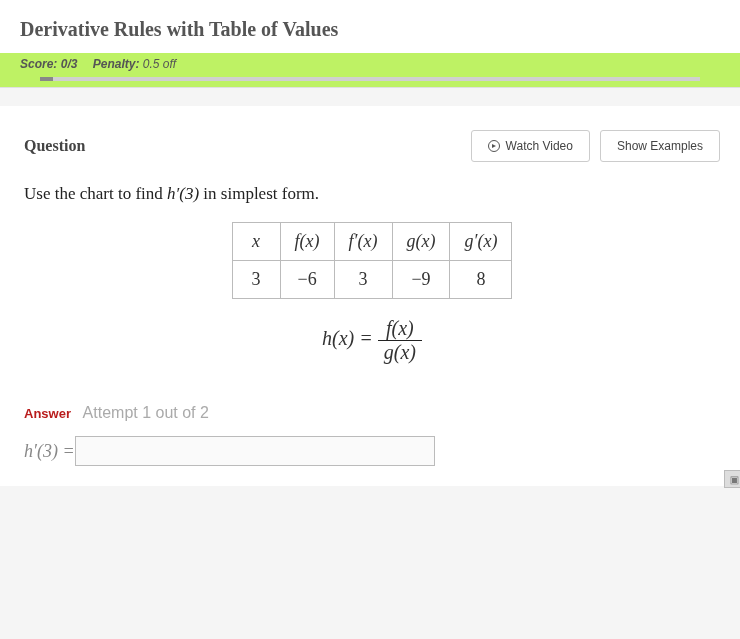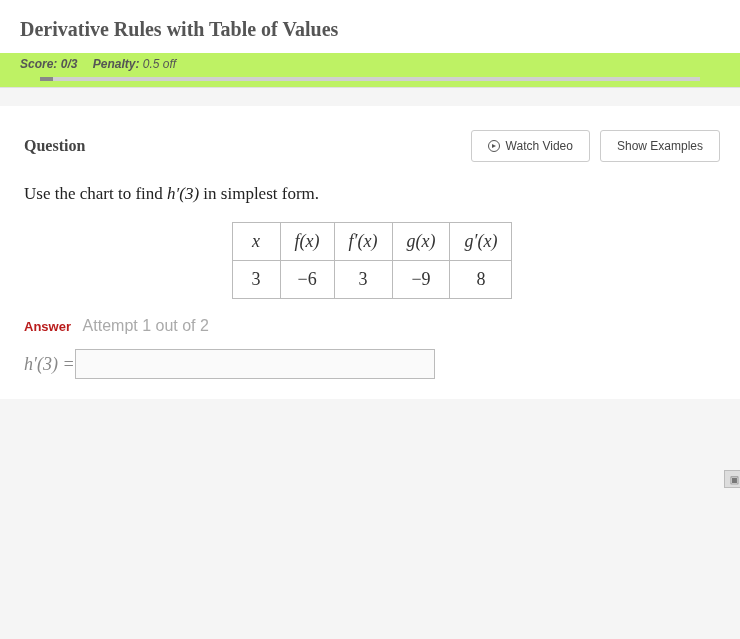--- a/index.html
+++ b/index.html
@@ -220,20 +220,23 @@
         <td>3</td>
         <td>−6</td>
         <td>3</td>
         <td>−9</td>
         <td>8</td>
       </tr>
     </tbody>
       </table>
   </div>
 
+  <div class="eqn">
+    <span>h(x) = </span><span class="frac"><span class="num">f(x)</span><span class="den">g(x)</span></span>
+  </div>
 
   <div class="answer-row">
     <span class="alabel">Answer</span>
     <span class="attempt">Attempt 1 out of 2</span>
   </div>
 
   <div class="input-row">
     <span class="hprime">h′(3) =</span>
     <input class="answer-input" type="text" style="">
   </div>

